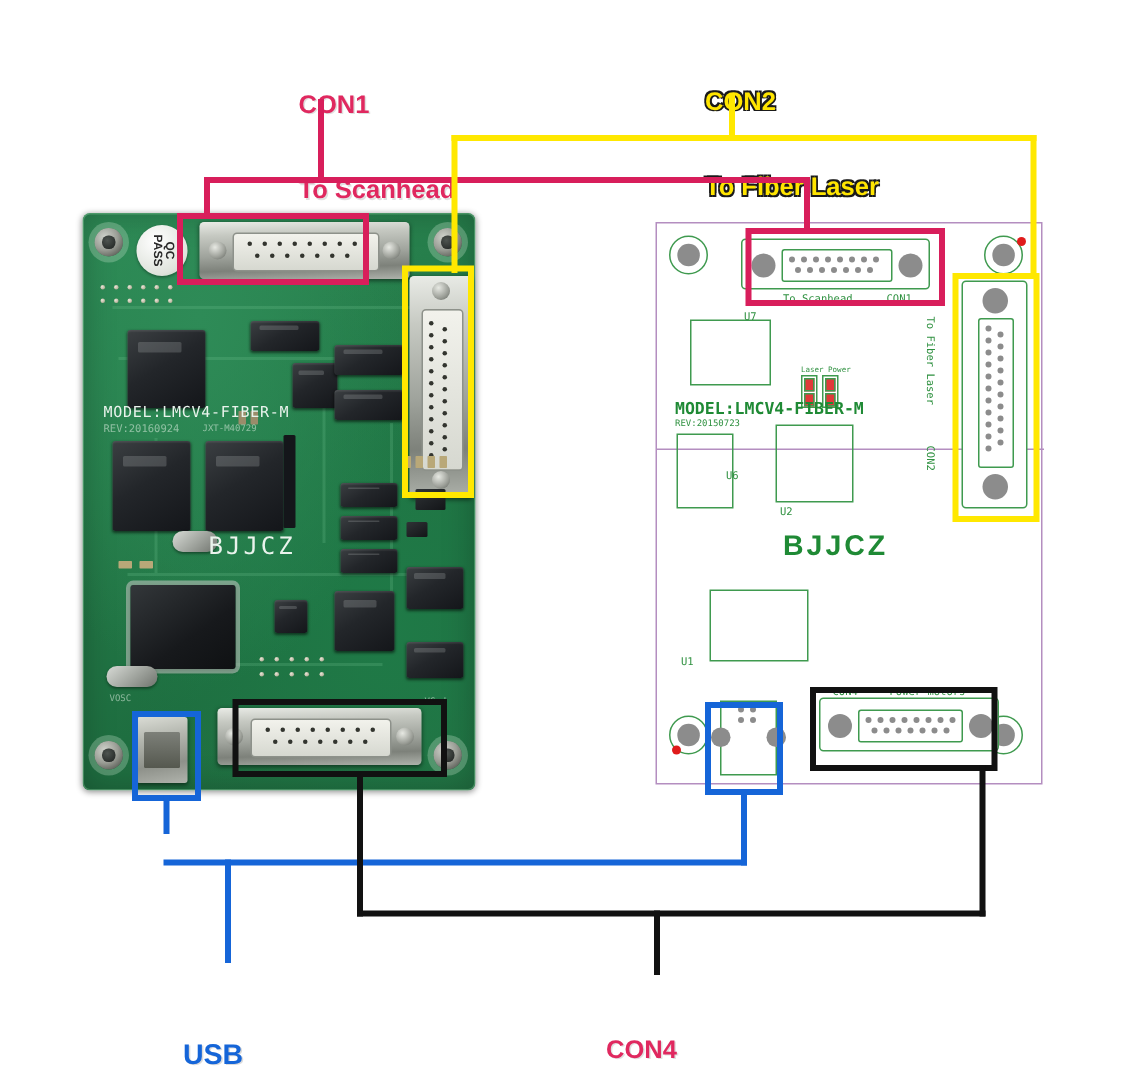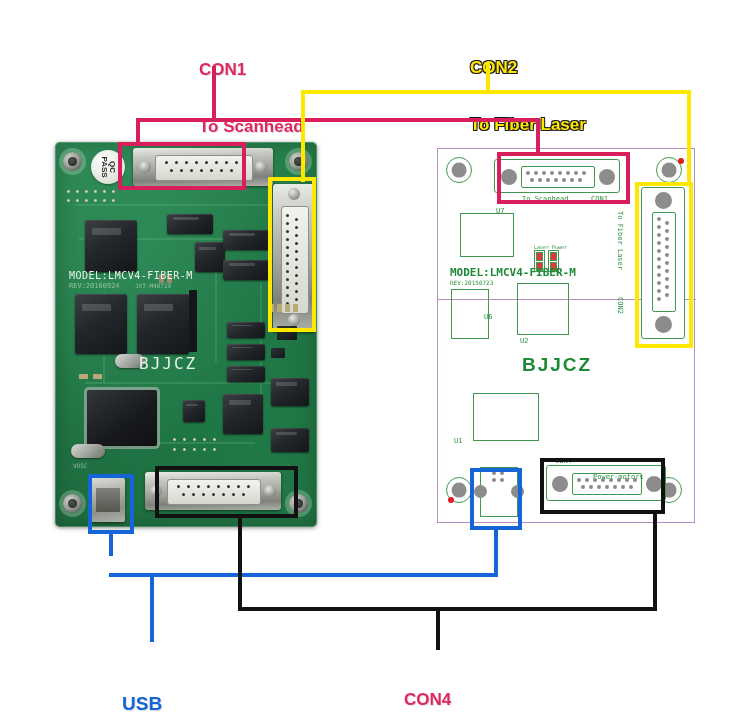--- a/index.html
+++ b/index.html
@@ -436,21 +436,21 @@
         <i style="left:4px;top:7px;"></i>
           <i style="left:12px;top:7px;"></i>
           <i style="left:20px;top:7px;"></i>
         <i style="left:28px;top:7px;"></i>
           <i style="left:36px;top:7px;"></i>
           <i style="left:44px;top:7px;"></i>
         <i style="left:52px;top:7px;"></i>
       </div>
     </div>
     <div class="s-txt-sm" style="left:117px;top:308px;">CON4</div>
-    <div class="s-txt-sm" style="left:155px;top:324px;">Power-motors</div>
+    <div class="s-txt-sm" style="left:155px;top:308px;">Power-motors</div>
   </div>
 
   <div class="hl hl-pink" style="left:118px;top:142px;width:128px;height:48px;"></div>
   <div class="hl hl-yellow" style="left:268px;top:177px;width:48px;height:155px;"></div>
   <div class="hl hl-black" style="left:155px;top:466px;width:143px;height:52px;"></div>
   <div class="hl hl-blue" style="left:88px;top:474px;width:46px;height:60px;"></div>
 
   <div class="hl hl-pink" style="left:497px;top:152px;width:133px;height:52px;"></div>
   <div class="hl hl-yellow" style="left:635px;top:182px;width:58px;height:166px;"></div>
   <div class="hl hl-black" style="left:540px;top:458px;width:125px;height:56px;"></div>

